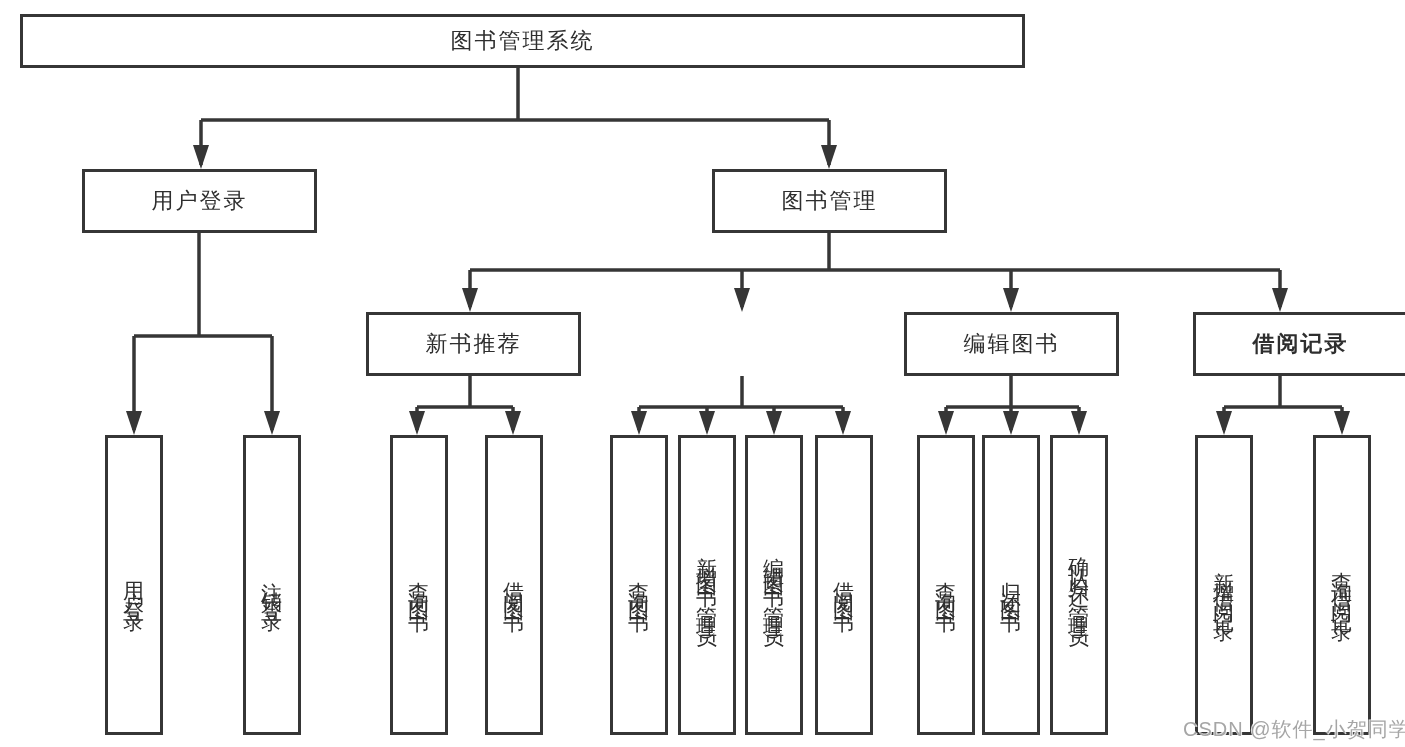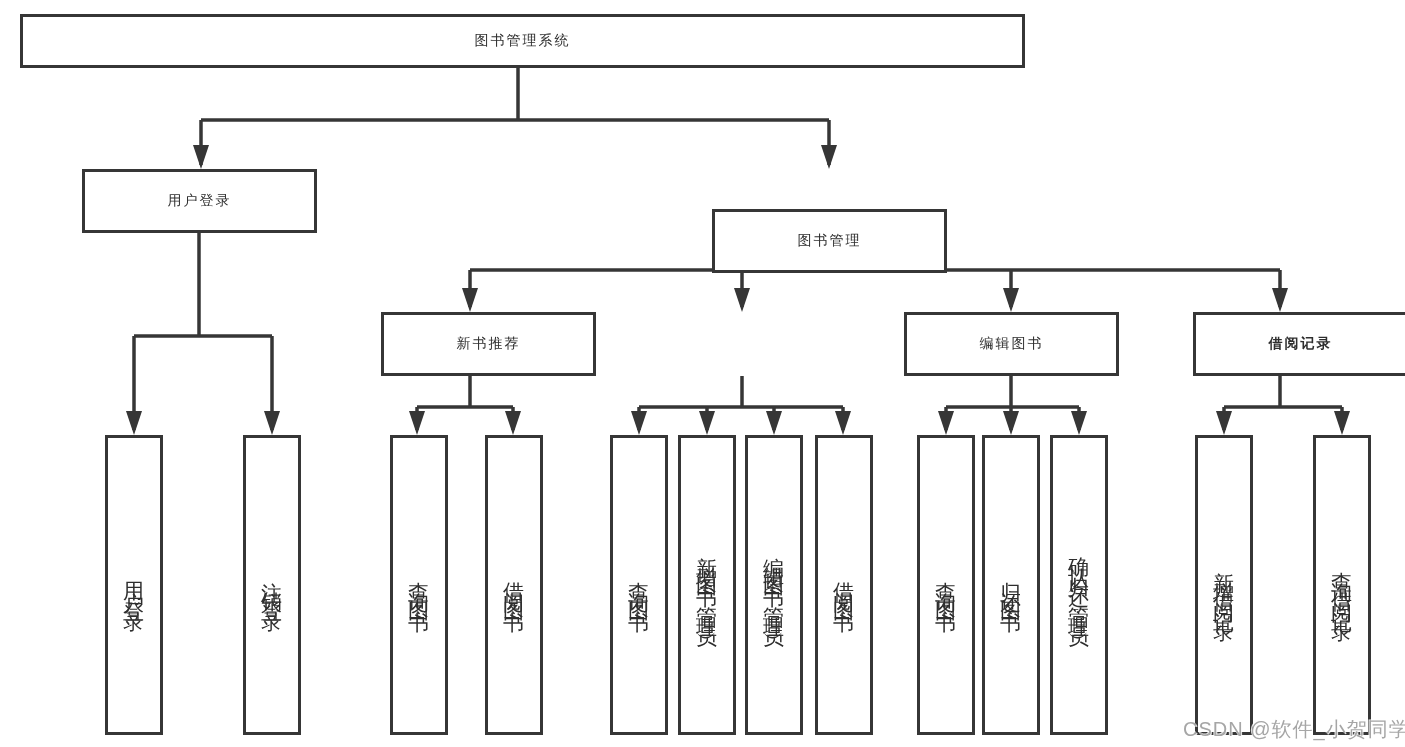--- a/index.html
+++ b/index.html
@@ -8,27 +8,27 @@
     background:#ffffff; overflow:hidden;
     font-family:"Liberation Sans", sans-serif;
     color:#2e2e2e;
   }
   svg.wires { position:absolute; left:0; top:0; width:1405px; height:747px; z-index:1; }
   .box {
     position:absolute; box-sizing:border-box; background:#ffffff;
     border:3px solid #363636; display:flex; align-items:center; justify-content:center;
     z-index:2; color:#2e2e2e;
   }
-  .h-label { font-size:14px; letter-spacing:2px; white-space:nowrap; }
+  .h-label { font-size:22px; letter-spacing:2px; white-space:nowrap; }
   .root-box   { left:20px;  top:14px;  width:1005px; height:54px; }
   .l2-box     { top:169px; width:235px; height:64px; }
   .l2-user    { left:82px; }
-  .l2-book    { left:712px;margin-top:40px; }
+  .l2-book    { left:712px; }
   .l3-box     { top:312px; width:215px; height:64px; }
-  .l3-a { left:381px; } .l3-b { left:635px; } .l3-c { left:904px; } .l3-d { left:1193px;font-weight:bold; }
+  .l3-a { left:366px; } .l3-b { left:635px; } .l3-c { left:904px; } .l3-d { left:1193px;font-weight:bold; }
   .leaf { top:435px; width:58px; height:300px; }
   .v-label {
     writing-mode:vertical-rl; text-orientation:mixed;
     font-size:21px; line-height:1; letter-spacing:10px; white-space:nowrap;
   }
   .lf-0 { left:105px; } .lf-1 { left:243px; }
   .lf-2 { left:390px; } .lf-3 { left:485px; }
   .lf-4 { left:610px; } .lf-5 { left:678px; } .lf-6 { left:745px; } .lf-7 { left:815px; }
   .lf-8 { left:917px; } .lf-9 { left:982px; } .lf-10 { left:1050px; }
   .lf-11 { left:1195px; } .lf-12 { left:1313px; }

